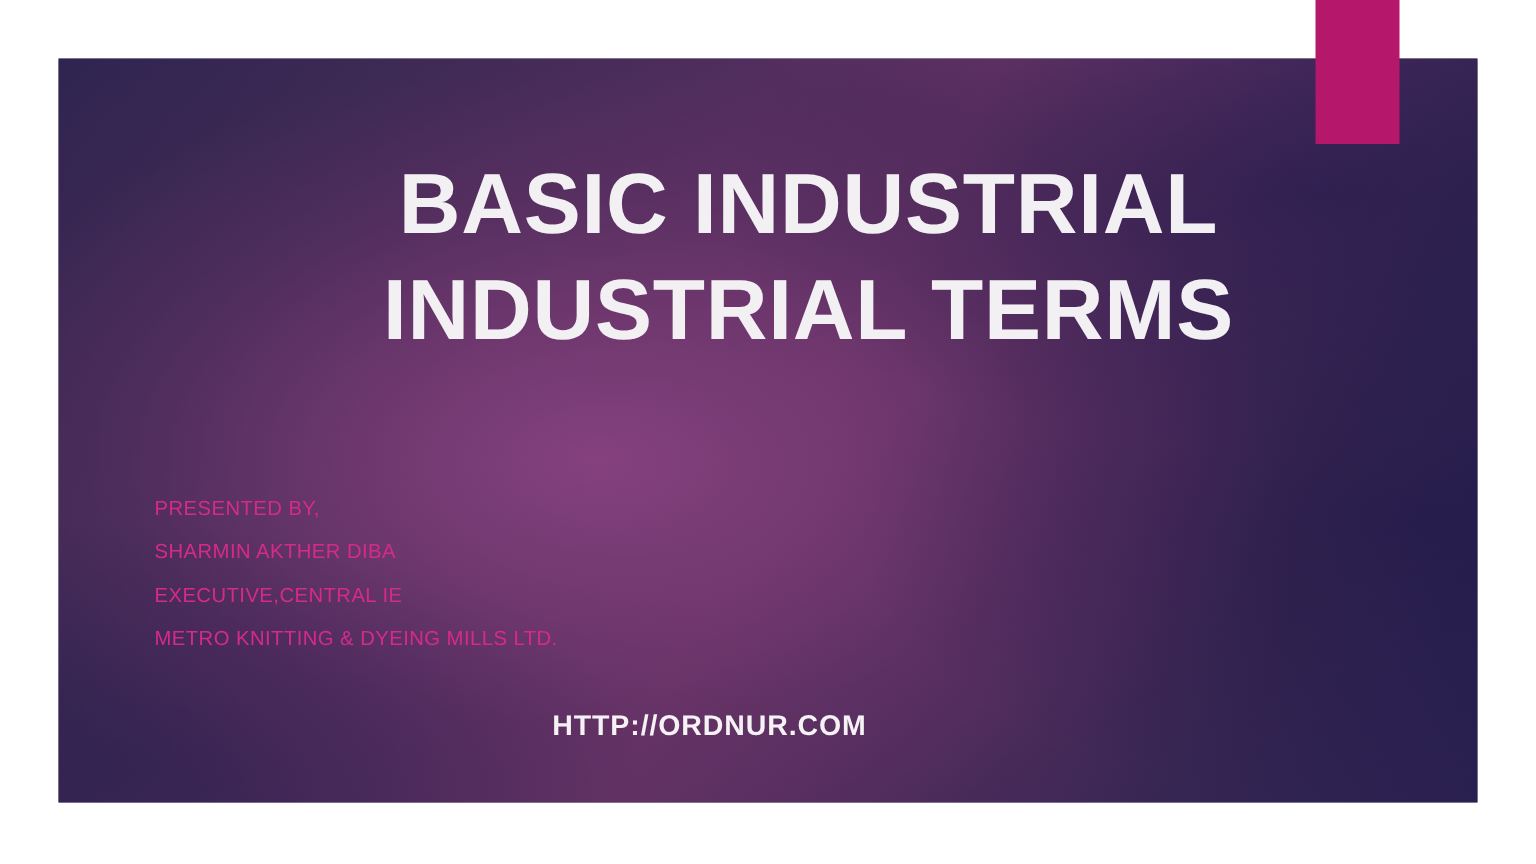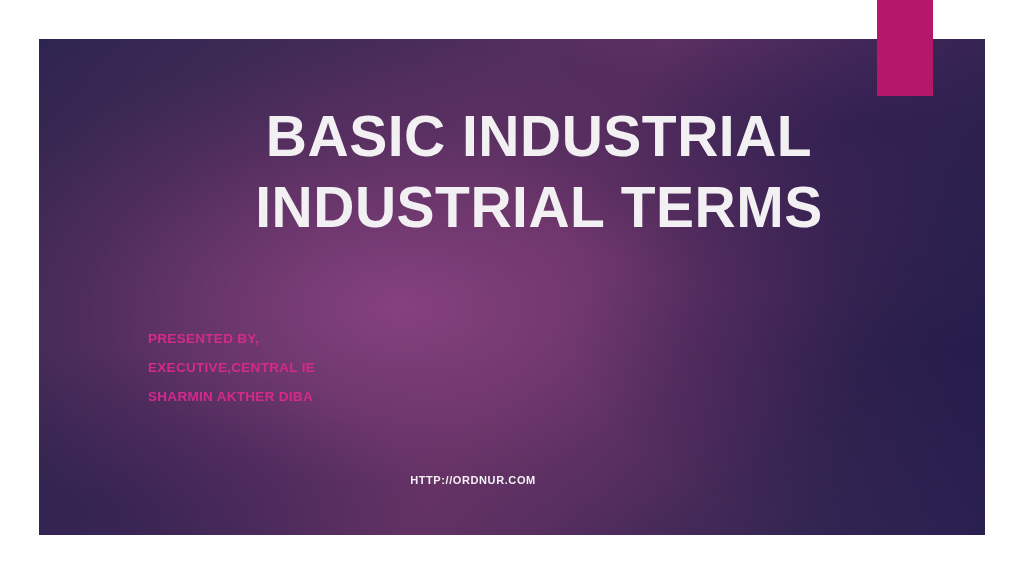--- a/index.html
+++ b/index.html
@@ -103,34 +103,33 @@
   #byline-block {
     position: absolute;
     left: 64px;
     top: 285px;
     width: 640px;
   }
   .byline-line {
     color: #d62a8a;
     font-size: 13.5px;
     line-height: 29px;
-    font-weight: bold;
+    font-weight: normal;
     letter-spacing: 0.3px;
     white-space: nowrap;
-    margin-left: 45px;
   }
 
   #url-line {
     position: absolute;
     left: 64px;
     top: 435px;
     width: 740px;
     text-align: center;
     color: #f4f2f4;
-    font-size: 11px;
+    font-size: 19px;
     font-weight: bold;
     letter-spacing: 0.6px;
     white-space: nowrap;
   }
 </style>
 </head>
 <body>
 
 <div id="slide-canvas">
 
@@ -140,21 +139,22 @@
 
   <div id="slide-content">
 
     <div id="title-block">
       <div class="title-line">BASIC INDUSTRIAL</div>
       <div class="title-line">INDUSTRIAL TERMS</div>
     </div>
 
     <div id="byline-block">
       <div class="byline-line">PRESENTED BY,</div>
+      <div class="byline-line">SHARMIN AKTHER DIBA</div>
       <div class="byline-line">EXECUTIVE,CENTRAL IE</div>
-      <div class="byline-line">SHARMIN AKTHER DIBA</div>
+      <div class="byline-line">METRO KNITTING &amp; DYEING MILLS LTD.</div>
     </div>
 
     <div id="url-line">HTTP://ORDNUR.COM</div>
 
   </div>
 
 </div>
 
 </body></html>

